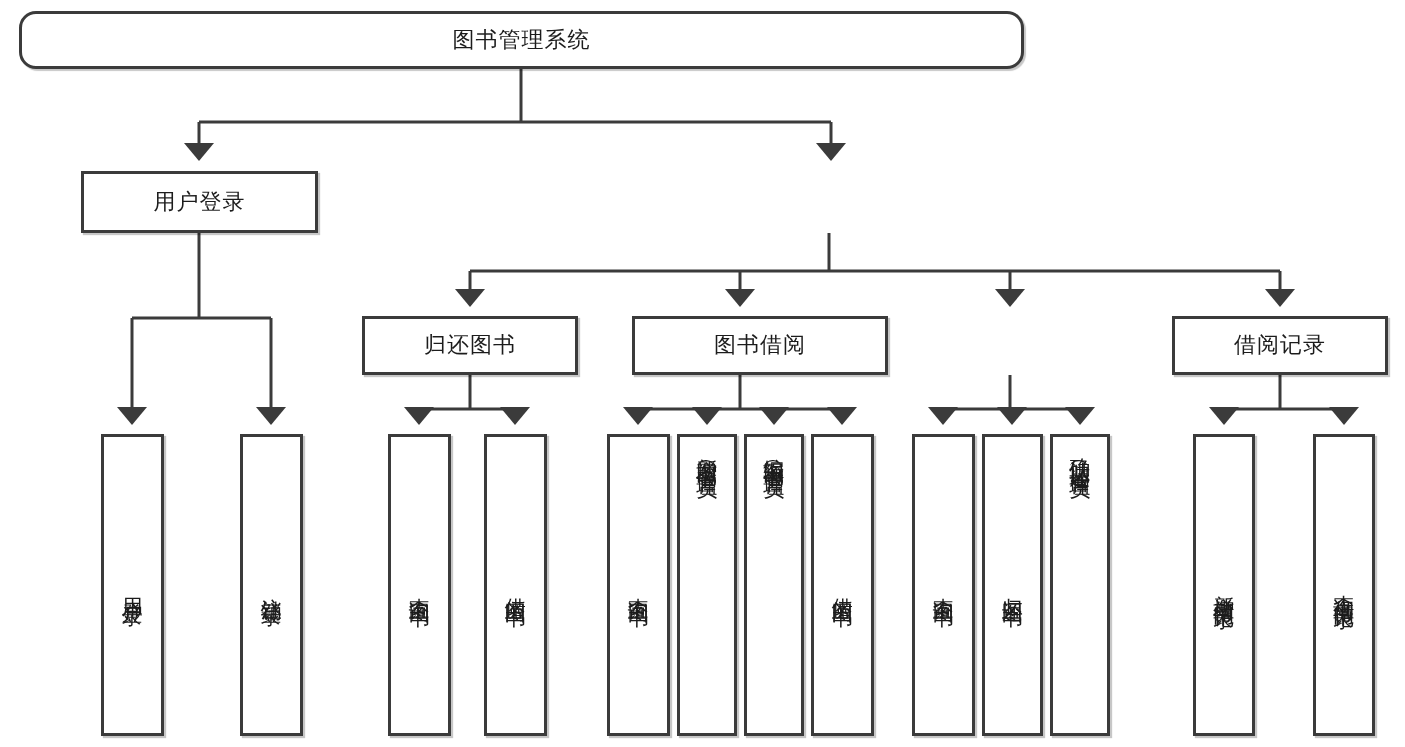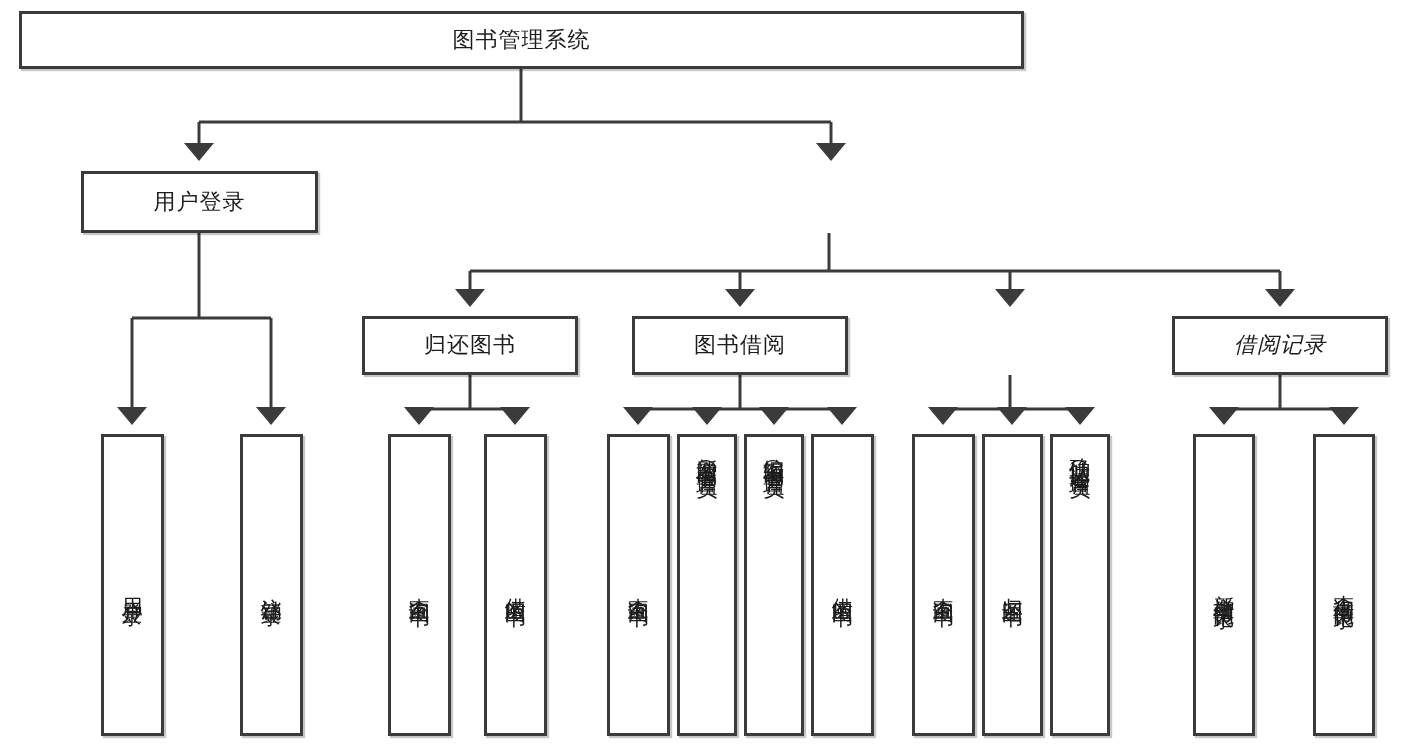--- a/index.html
+++ b/index.html
@@ -115,35 +115,35 @@
       <path d="M1012,409 L1012,416" marker-end="url(#arrow)"></path>
       <path d="M1080,409 L1080,416" marker-end="url(#arrow)"></path>
 
       <path d="M1280,375 L1280,409"></path>
       <path d="M1224,409 L1344,409"></path>
       <path d="M1224,409 L1224,416" marker-end="url(#arrow)"></path>
       <path d="M1344,409 L1344,416" marker-end="url(#arrow)"></path>
     </g>
   </svg>
 
-  <div class="node" id="node-root" style="left: 19px; top: 11px; width: 1005px; height: 58px;">
+  <div class="node" id="node-root" style="left: 19px; top: 11px; width: 1005px; height: 58px; border-radius: 17px;">
     <span class="lbl">图书管理系统</span>
   </div>
 
   <div class="node" id="node-l2-0" style="left: 81px; top: 171px; width: 237px; height: 62px;">
     <span class="lbl">用户登录</span>
   </div>
 
   <div class="node" id="node-l3-0" style="left: 362px; top: 316px; width: 216px; height: 59px;">
     <span class="lbl">归还图书</span>
   </div>
-  <div class="node" id="node-l3-1" style="left: 632px; top: 316px; width: 216px; height: 59px;">
+  <div class="node" id="node-l3-1" style="left: 632px; top: 316px; width: 256px; height: 59px;">
     <span class="lbl">图书借阅</span>
   </div>
-  <div class="node" id="node-l3-3" style="left: 1172px; top: 316px; width: 216px; height: 59px; font-style: italic;">
+  <div class="node" id="node-l3-3" style="left: 1172px; top: 316px; width: 216px; height: 59px;">
     <span class="lbl">借阅记录</span>
   </div>
 
   <div class="node leaf center" id="node-leaf-0" style="left: 101px; top: 434px; width: 63px; height: 302px;">
     <span class="lbl">用户登录</span>
   </div>
   <div class="node leaf center" id="node-leaf-1" style="left: 240px; top: 434px; width: 63px; height: 302px;">
     <span class="lbl">注销登录</span>
   </div>
   <div class="node leaf center" id="node-leaf-2" style="left: 388px; top: 434px; width: 63px; height: 302px;">

